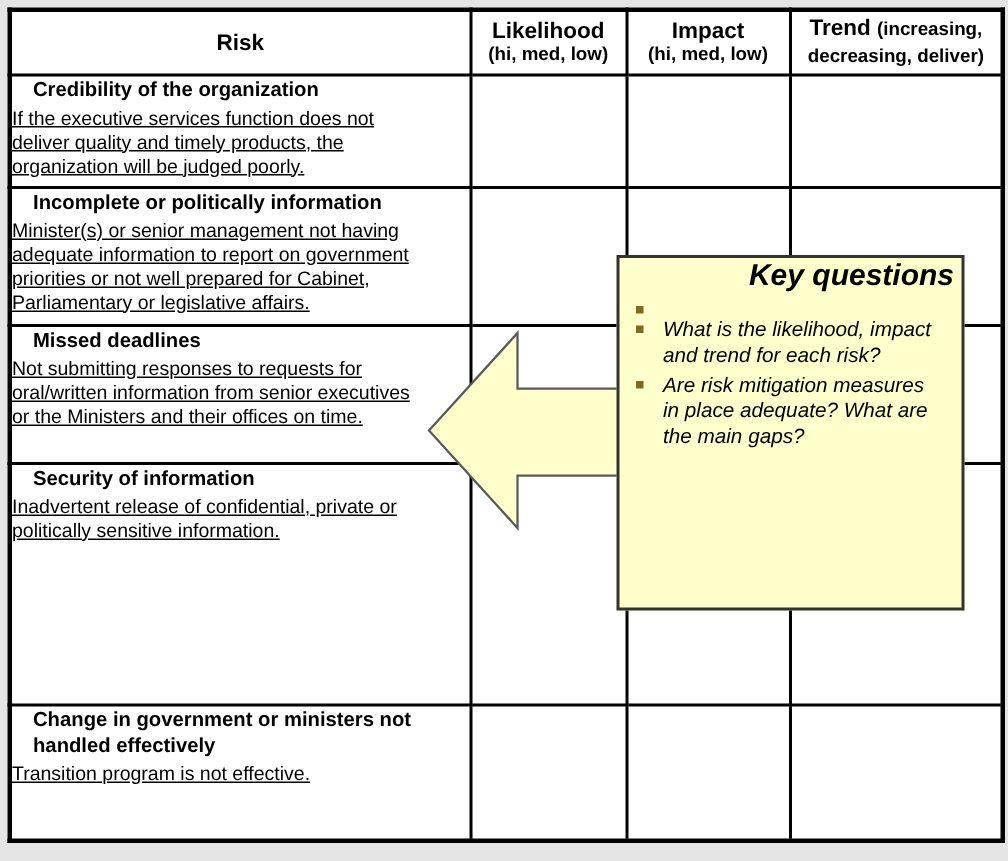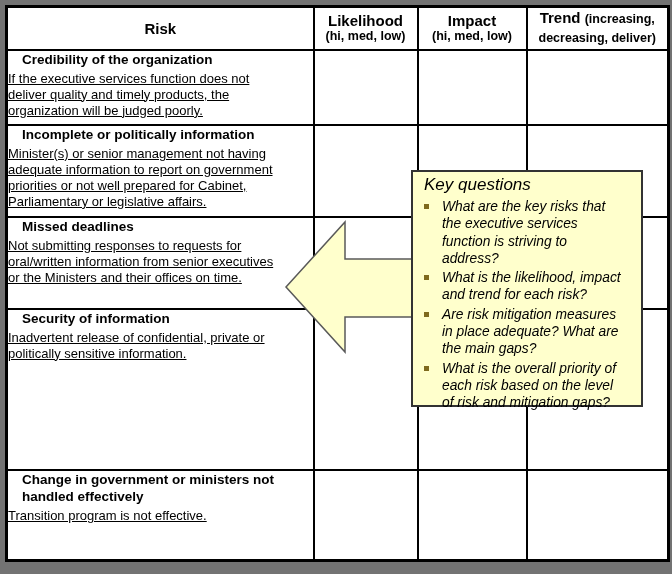--- a/index.html
+++ b/index.html
@@ -1,20 +1,20 @@
 <!DOCTYPE html>
 <html style="--shape-fill: #FFFFCC; --arrow-border: #595959; --callout-border: #333333; --bullet: #7F6A1E; --table-border: #000000;"><head>
 <meta charset="utf-8">
 <style>
   html, body { margin: 0; padding: 0; background: #fff; }
   .canvas {
     position: relative;
     width: 672px;
     height: 574px;
-    background: #737373;
+    background: #e5e5e5;
     font-family: "Liberation Sans", "DejaVu Sans", sans-serif;
     color: #000;
     overflow: hidden;
   }
 
   
   table.risk-table {
     position: absolute;
     left: 5px;
     top: 5px;
@@ -91,24 +91,24 @@
     width: 232px;
     height: 237px;
     box-sizing: border-box;
     background: var(--shape-fill, #ffffcc);
     border: 2px solid var(--callout-border, #333);
     z-index: 3;
     padding: 3px 5px 2px 11px;
   }
   .callout-title {
     font-style: italic;
-    font-weight: normal;
-    font-size: 17px;
+    font-weight: bold;
+    font-size: 20px;
     line-height: 17px;
-    text-align: left;
+    text-align: right;
     margin: 1px 0 5px 0;
   }
   .question {
     display: flex;
     align-items: flex-start;
     margin-bottom: 2px;
   }
   .q-marker {
     flex: 0 0 5px;
     width: 5px;
@@ -218,37 +218,27 @@
 
   <svg class="arrow-layer" viewBox="0 0 672 574">
     <polygon points="286,287 345,222 345,259 414,259 414,317 345,317 345,352" stroke-width="1.5" fill="#FFFFCC" stroke="#595959"></polygon>
   </svg>
 
   <div class="callout">
     <div class="callout-title">Key questions</div>
 
     <div class="question">
       <span class="q-marker"></span>
-      <span class="q-text">What are the key risks that
-the executive services
-function is striving to
-address?</span>
     </div>
     <div class="question">
       <span class="q-marker"></span>
       <span class="q-text">What is the likelihood, impact
 and trend for each risk?</span>
     </div>
     <div class="question">
       <span class="q-marker"></span>
       <span class="q-text">Are risk mitigation measures
 in place adequate? What are
 the main gaps?</span>
     </div>
-    <div class="question">
-      <span class="q-marker"></span>
-      <span class="q-text">What is the overall priority of
-each risk based on the level
-of risk and mitigation gaps?</span>
-    </div>
   </div>
 
 </div>
 
 </body></html>

